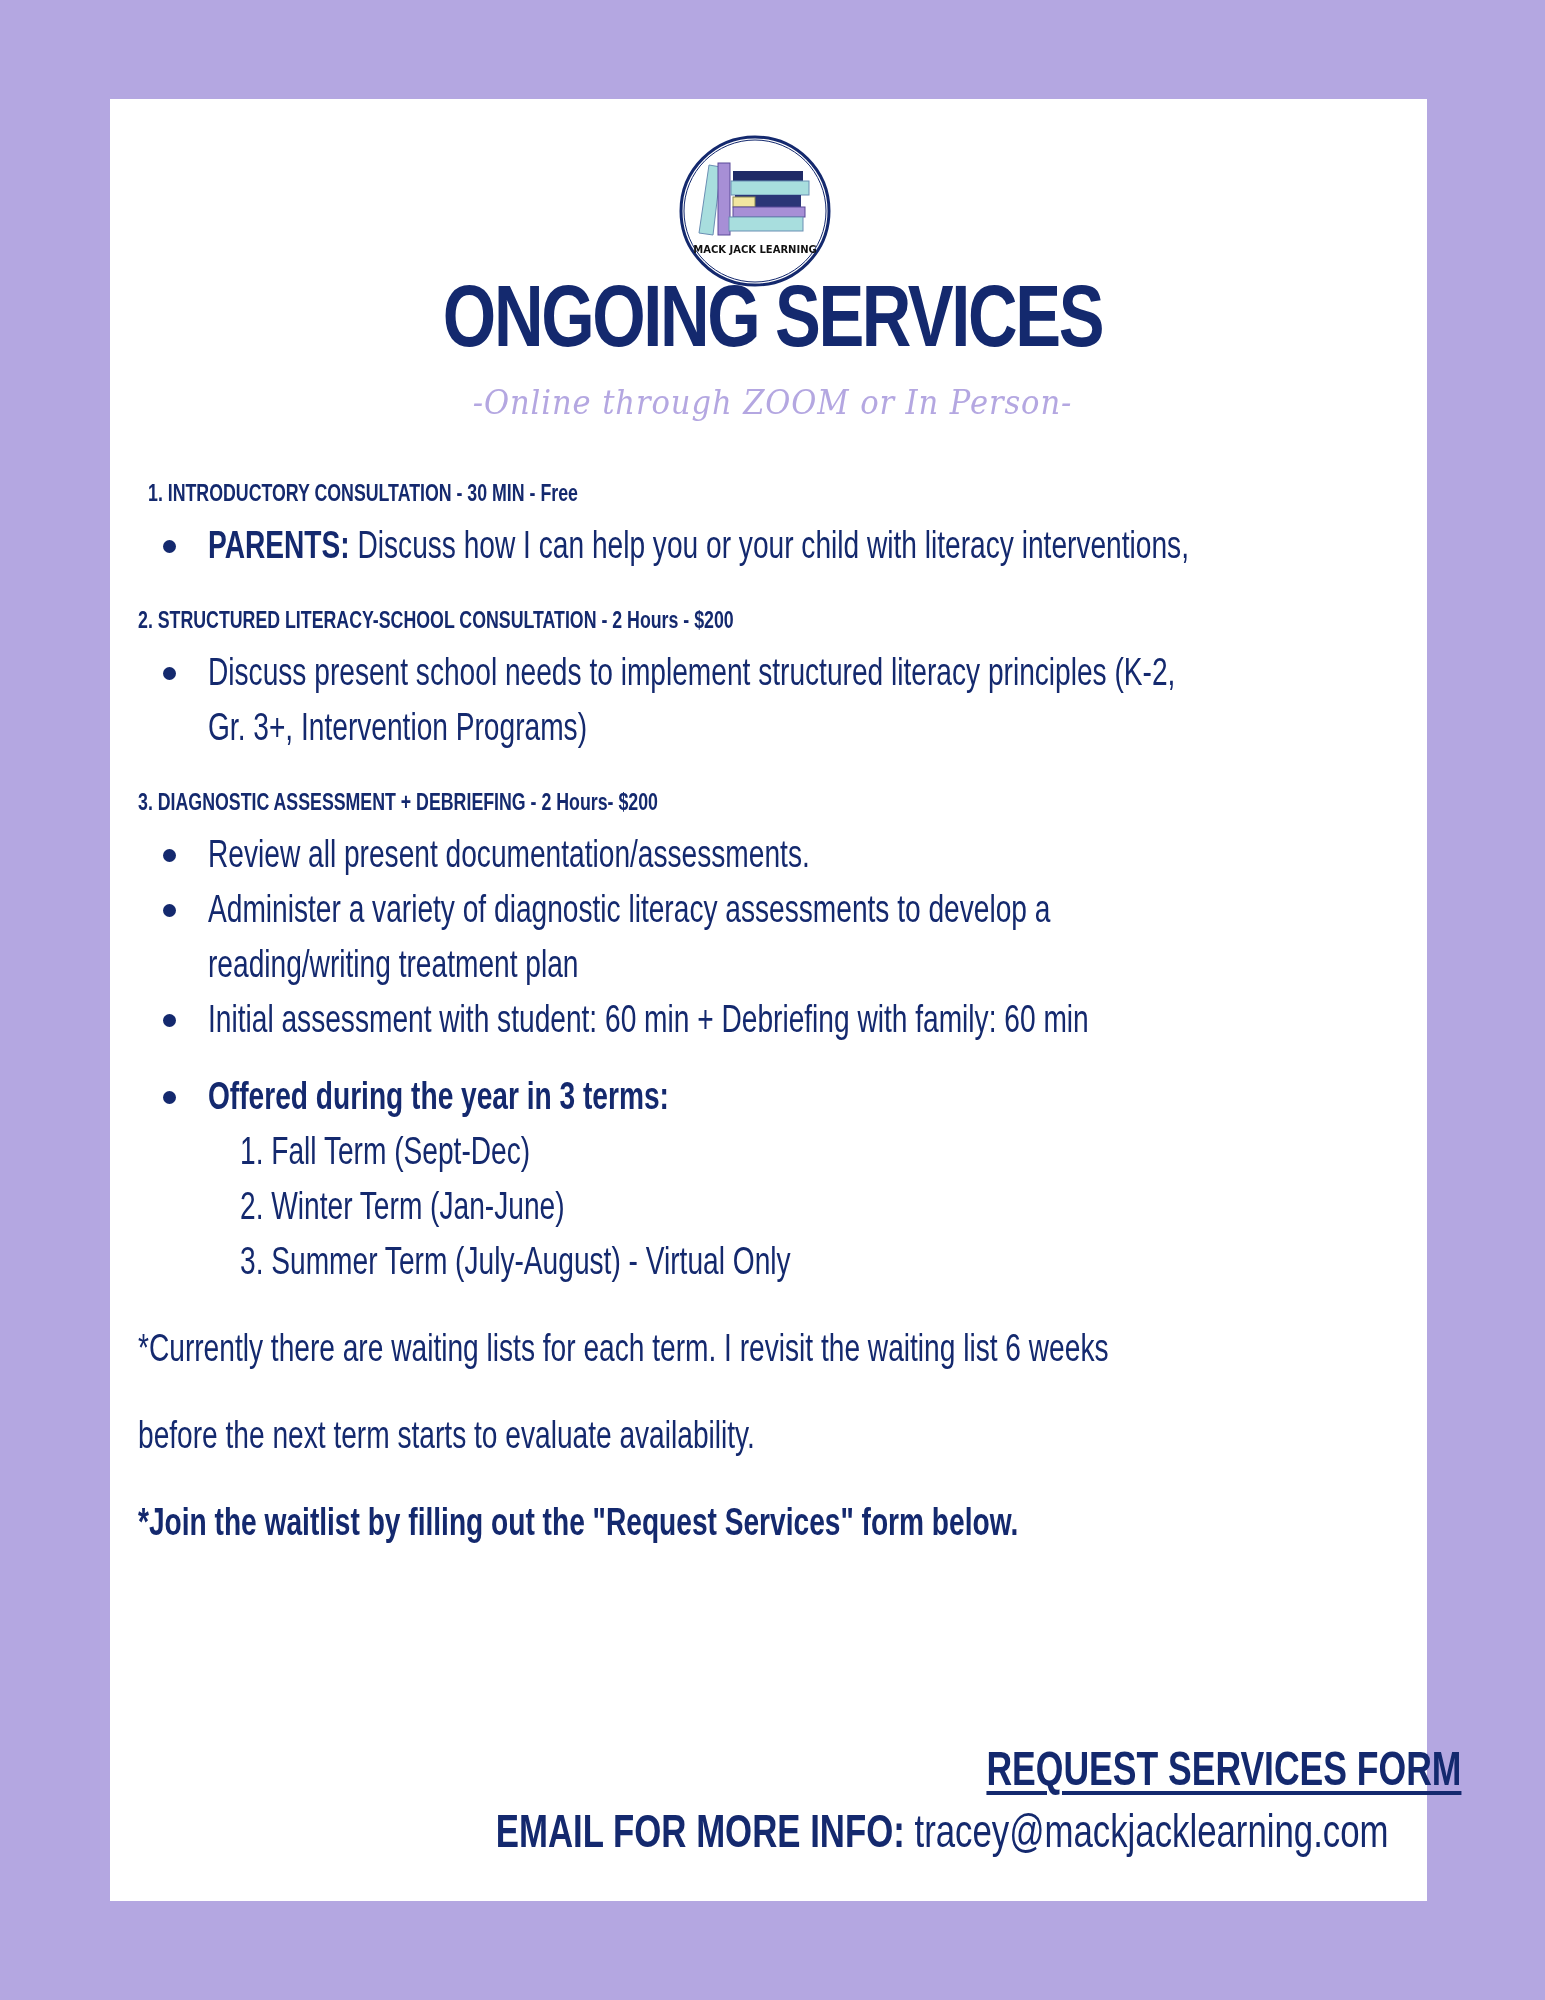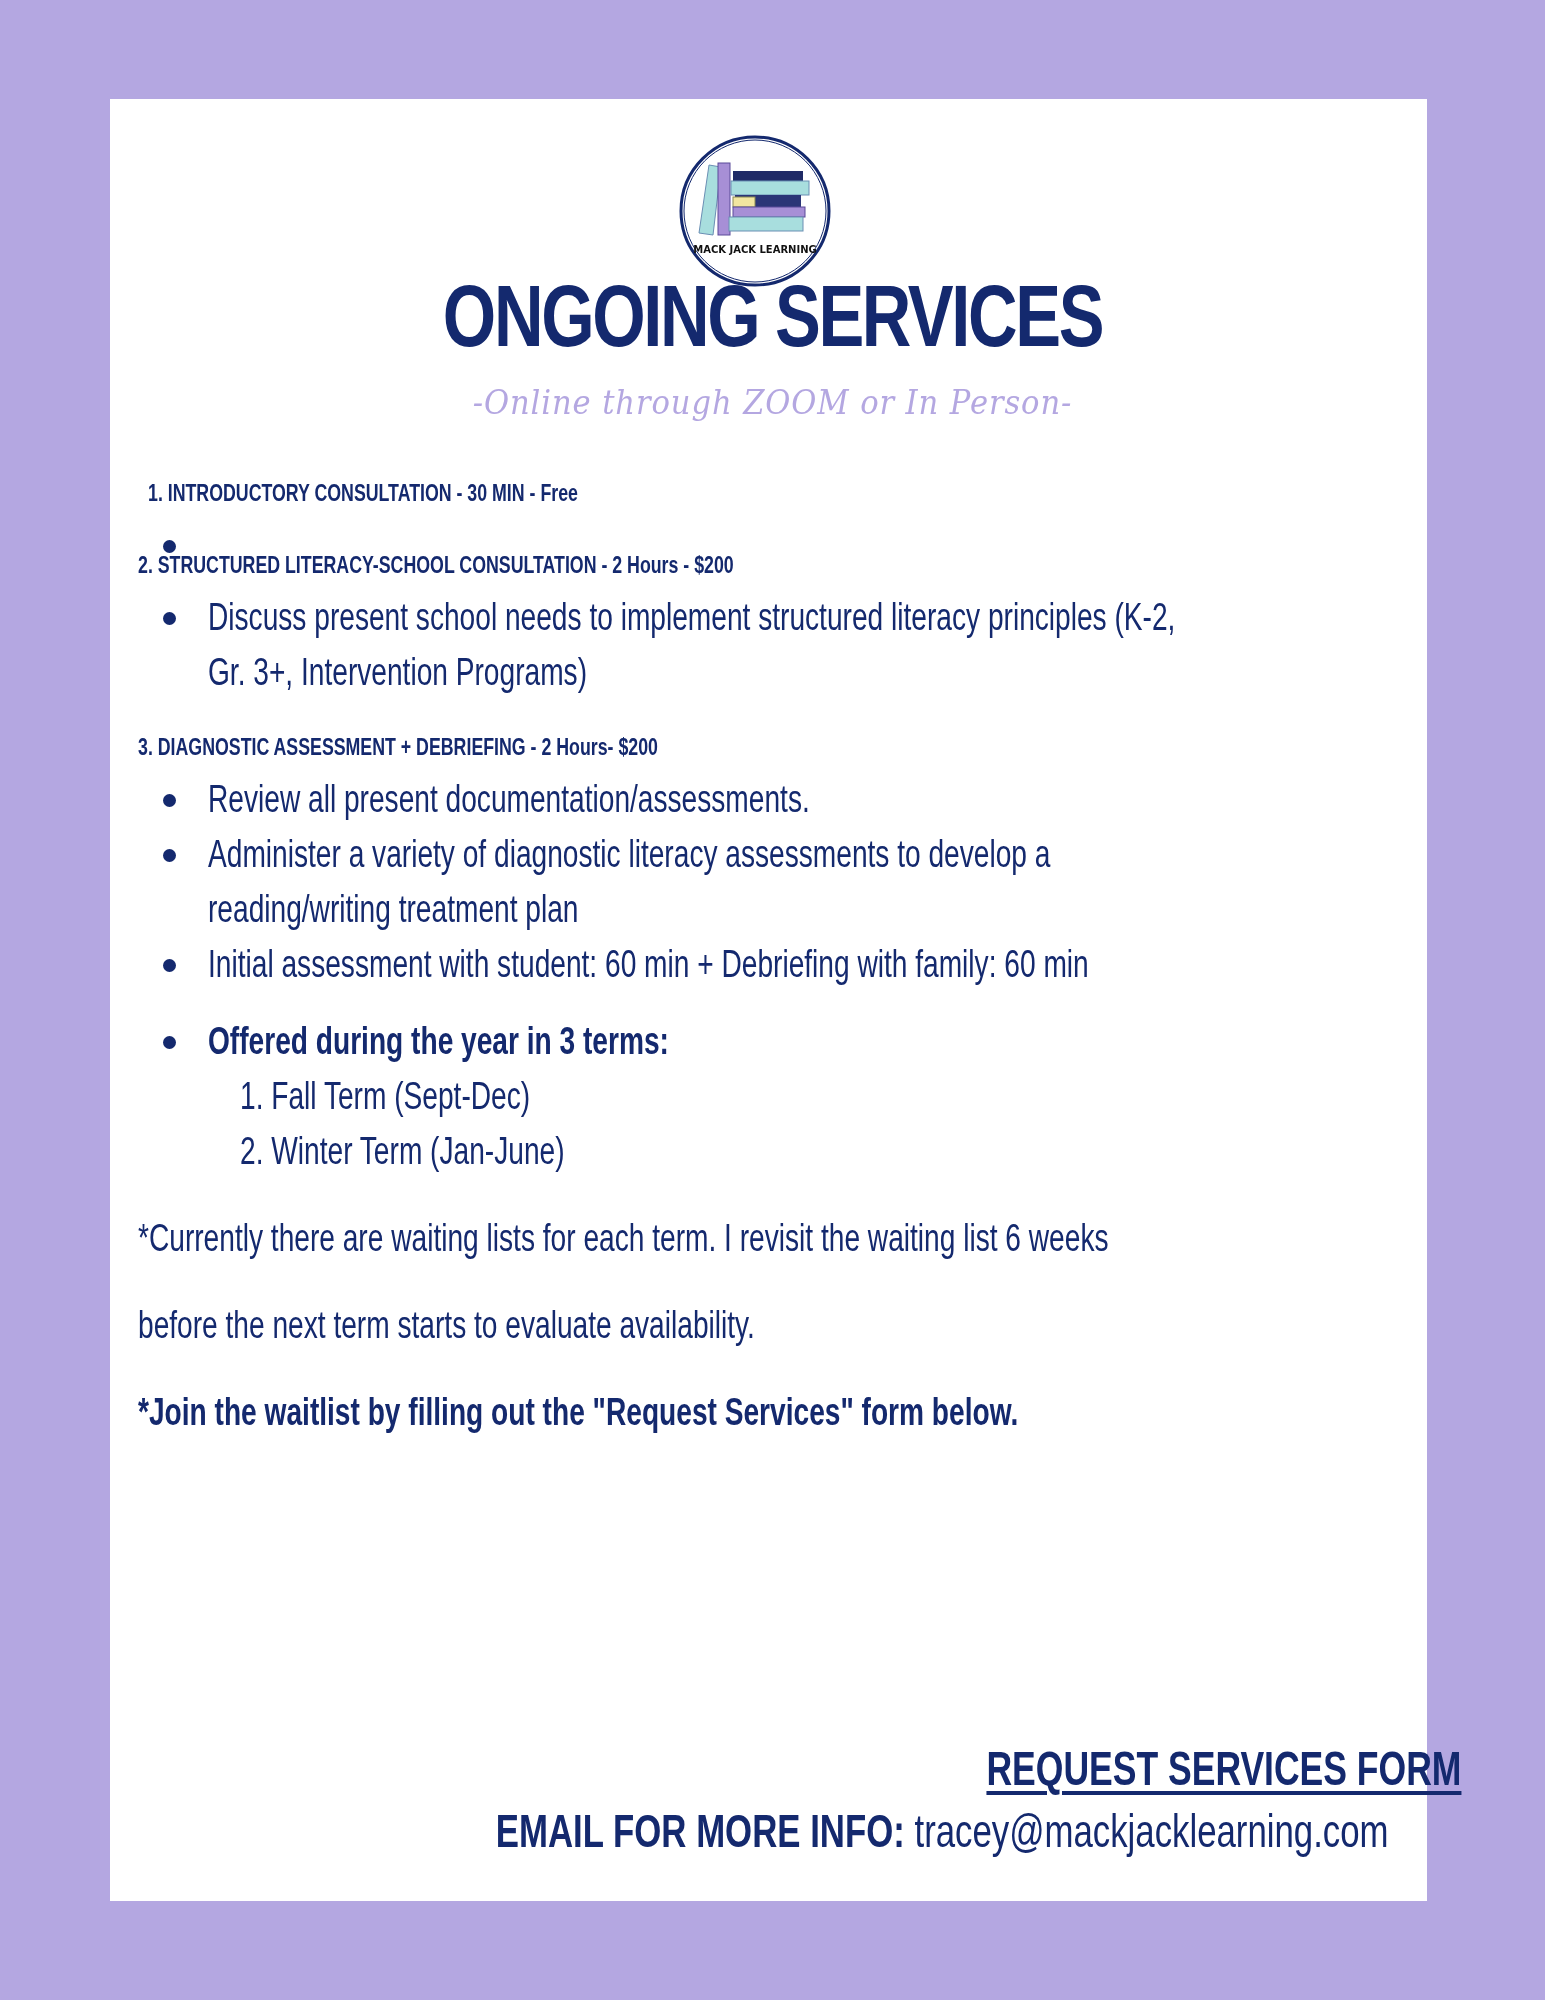--- a/index.html
+++ b/index.html
@@ -149,20 +149,21 @@
 
 <div class="title">ONGOING SERVICES</div>
 <div class="subtitle">-Online through ZOOM or In Person-</div>
 
 <div class="content">
 
   <div class="section">
     <div class="heading first"><span class="cond">1. INTRODUCTORY CONSULTATION - 30 MIN - Free</span></div>
     <div class="bullet-row">
       <span class="bullet-dot"></span>
+      <div class="line"><span class="cond"><span class="bold">PARENTS:</span><span> Discuss how I can help you or your child with literacy interventions,</span></span></div>
     </div>
   </div>
 
   <div class="section">
     <div class="heading"><span class="cond">2. STRUCTURED LITERACY-SCHOOL CONSULTATION - 2 Hours - $200</span></div>
     <div class="bullet-row">
       <span class="bullet-dot"></span>
       <div class="line"><span class="cond">Discuss present school needs to implement structured literacy principles (K-2,</span></div>
       <div class="line"><span class="cond">Gr. 3+, Intervention Programs)</span></div>
     </div>
@@ -185,20 +186,21 @@
     </div>
   </div>
 
   <div class="section">
     <div class="bullet-row">
       <span class="bullet-dot"></span>
       <div class="line bold"><span class="cond">Offered during the year in 3 terms:</span></div>
     </div>
     <div class="term-row"><span class="cond">1. Fall Term (Sept-Dec)</span></div>
     <div class="term-row"><span class="cond">2. Winter Term (Jan-June)</span></div>
+    <div class="term-row"><span class="cond">3. Summer Term (July-August) - Virtual Only</span></div>
     <div class="note"><span class="cond">*Currently there are waiting lists for each term. I revisit the waiting list 6 weeks</span></div>
     <div class="note"><span class="cond">before the next term starts to evaluate availability.</span></div>
     <div class="note bold"><span class="cond">*Join the waitlist by filling out the "Request Services" form below.</span></div>
   </div>
 </div>
 
 <div class="footer">
   <div><span class="form-link">REQUEST SERVICES FORM</span></div>
   <div class="email-row">
     <span class="cond"><span class="bold">EMAIL FOR MORE INFO:</span><span> tracey@mackjacklearning.com</span></span>

